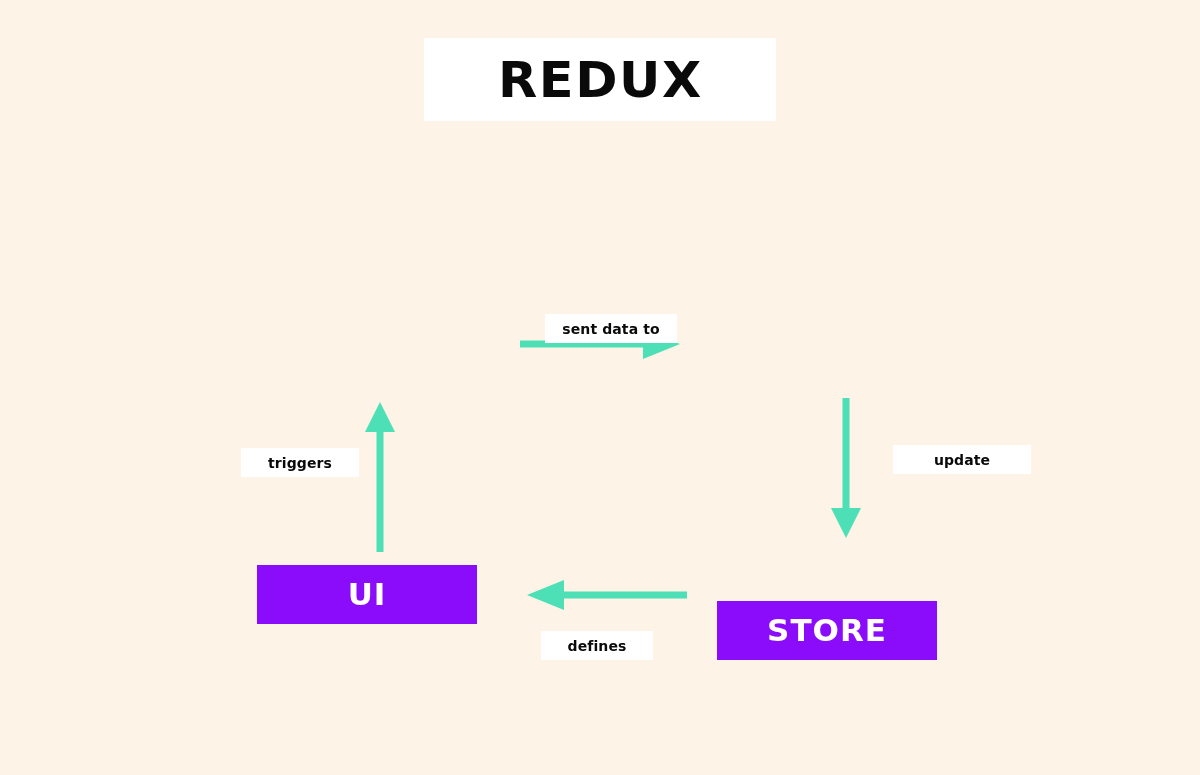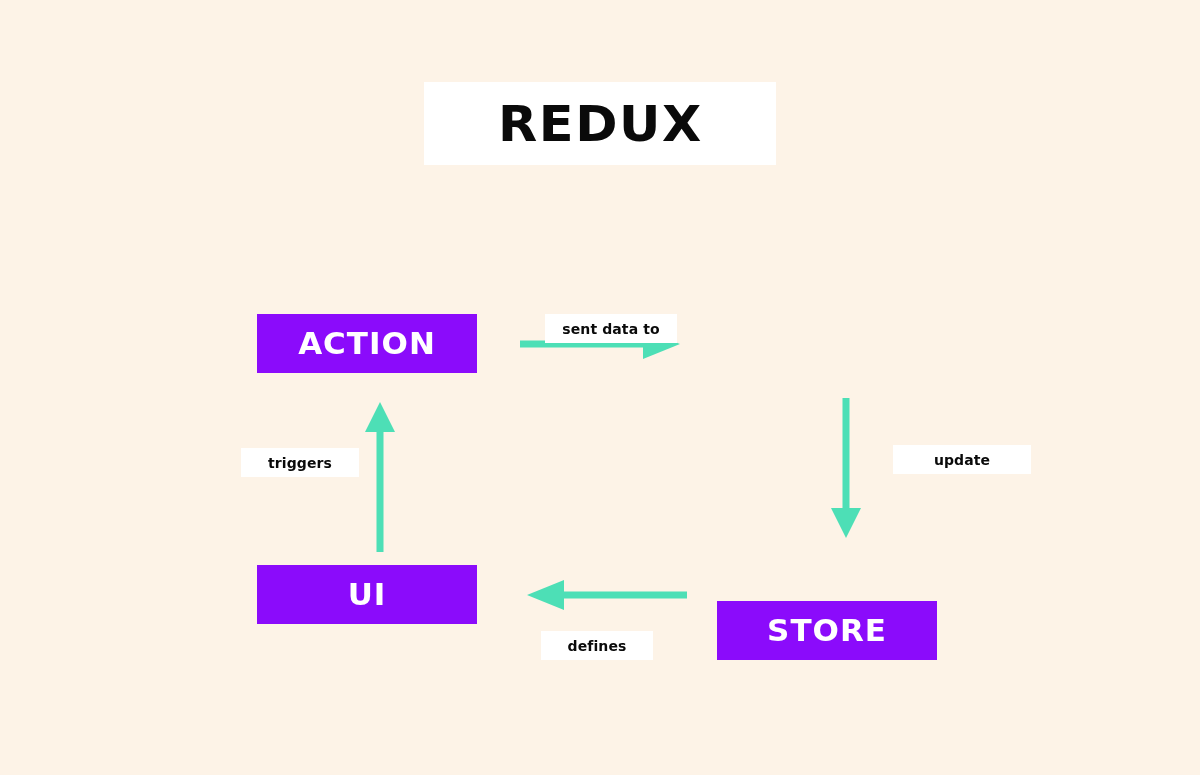--- a/index.html
+++ b/index.html
@@ -24,21 +24,20 @@
   .title-card {
     position: absolute;
     left: 424px;
     top: 38px;
     width: 352px;
     height: 83px;
     background: #FFFFFF;
     display: flex;
     align-items: center;
     justify-content: center;
-    margin-top: 44px;
   }
   .title-text {
     font-family: "DejaVu Sans", sans-serif;
     font-weight: 700;
     font-size: 50px;
     letter-spacing: 1.5px;
     color: #0A0A0A;
     line-height: 1;
     transform: scaleX(1.02);
   }
@@ -99,23 +98,20 @@
 </style>
 </head>
 <body>
 
 <div id="canvas">
 
   <div class="title-card">
     <span class="title-text">REDUX</span>
   </div>
 
-  <div class="node" id="node-action">
-    <span class="node-label">ACTION</span>
-  </div>
 
 
   <div class="node" id="node-ui">
     <span class="node-label">UI</span>
   </div>
 
   <div class="node" id="node-store">
     <span class="node-label">STORE</span>
   </div>
 

